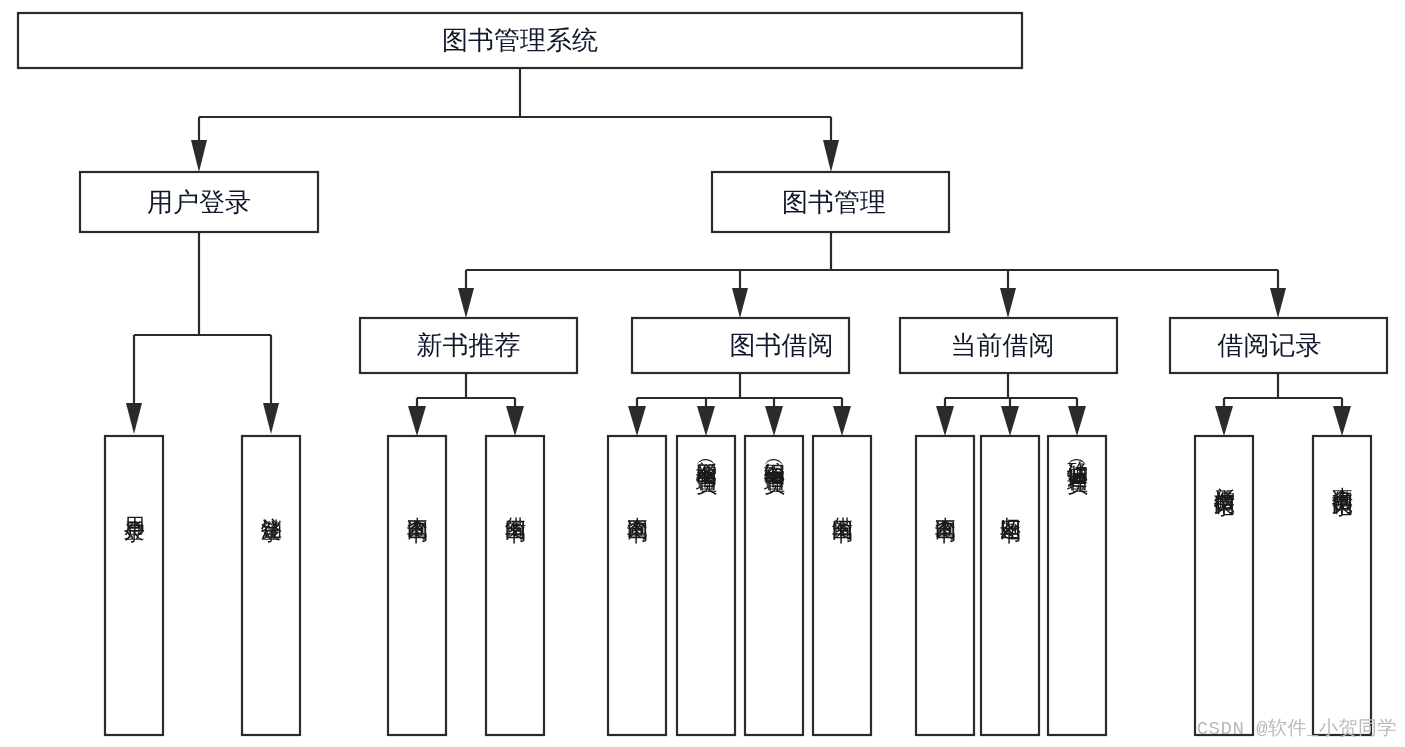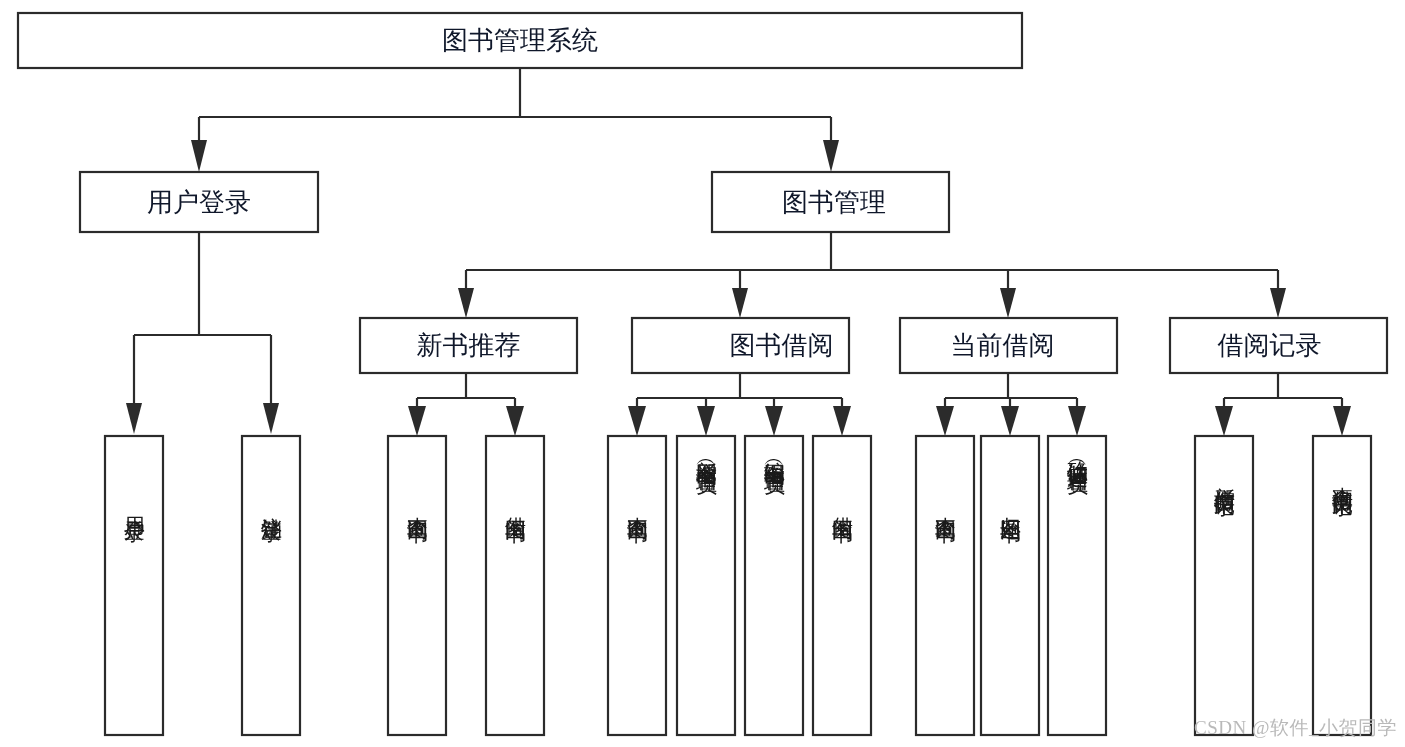--- a/index.html
+++ b/index.html
@@ -68,21 +68,21 @@
   .hbox-text {
     font-family: Liberation Serif, serif;
     font-size: 26px;
     color: #0f172a;
     white-space: nowrap;
   }
   .watermark {
     position: absolute;
     right: 8px;
     bottom: 6px;
-    font-family: Liberation Serif, serif;
+    font-family: Liberation Mono, monospace;
     font-size: 19px;
     color: #b9b9b9;
     letter-spacing: 0.5px;
     white-space: nowrap;
     user-select: none;
   }
 </style>
 </head>
 <body>
 

